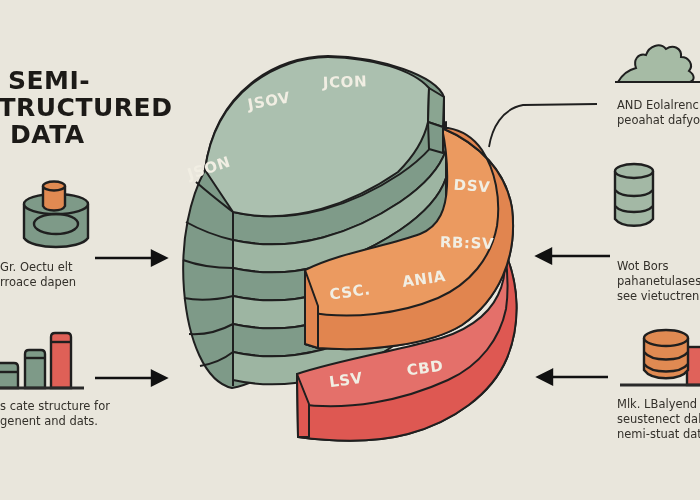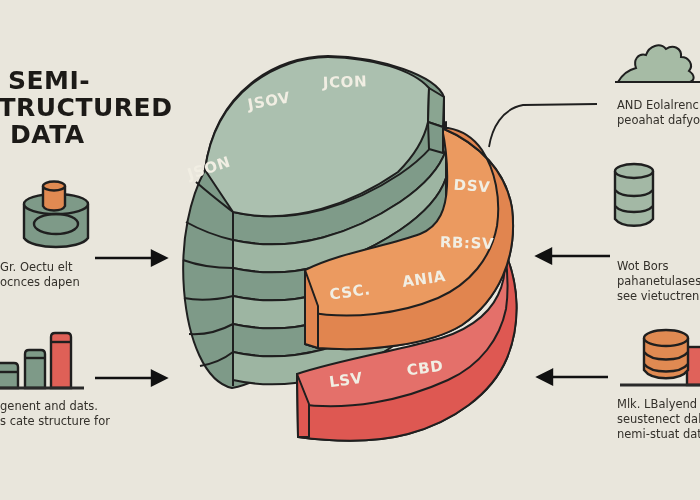--- a/index.html
+++ b/index.html
@@ -146,26 +146,26 @@
 <div class="ring-label" style="left:345px;top:82px;transform:translate(-50%,-50%) rotate(-2deg)">JCON</div>
 <div class="ring-label" style="left:472px;top:186px;transform:translate(-50%,-50%) rotate(4deg)">DSV</div>
 <div class="ring-label" style="left:467px;top:243px;transform:translate(-50%,-50%) rotate(2deg)">RB:SV</div>
 <div class="ring-label" style="left:424px;top:279px;transform:translate(-50%,-50%) rotate(-8deg)">ANIA</div>
 <div class="ring-label" style="left:350px;top:292px;transform:translate(-50%,-50%) rotate(-8deg)">CSC.</div>
 <div class="ring-label" style="left:425px;top:368px;transform:translate(-50%,-50%) rotate(-8deg)">CBD</div>
 <div class="ring-label" style="left:346px;top:380px;transform:translate(-50%,-50%) rotate(-8deg)">LSV</div>
 
 <div class="caption" style="left:0px;top:260px">
   <div>Gr. Oectu elt</div>
-  <div>ocnces dapen</div>
+  <div>rroace dapen</div>
 </div>
 
 <div class="caption" style="left:0px;top:399px">
+  <div>s cate structure for</div>
   <div>genent and dats.</div>
-  <div>s cate structure for</div>
 </div>
 
 <div class="caption" style="left:617px;top:98px">
   <div>AND Eolalrencls: e</div>
   <div>peoahat dafyoorr</div>
 </div>
 
 <div class="caption" style="left:617px;top:259px">
   <div>Wot Bors</div>
   <div>pahanetulases</div>

